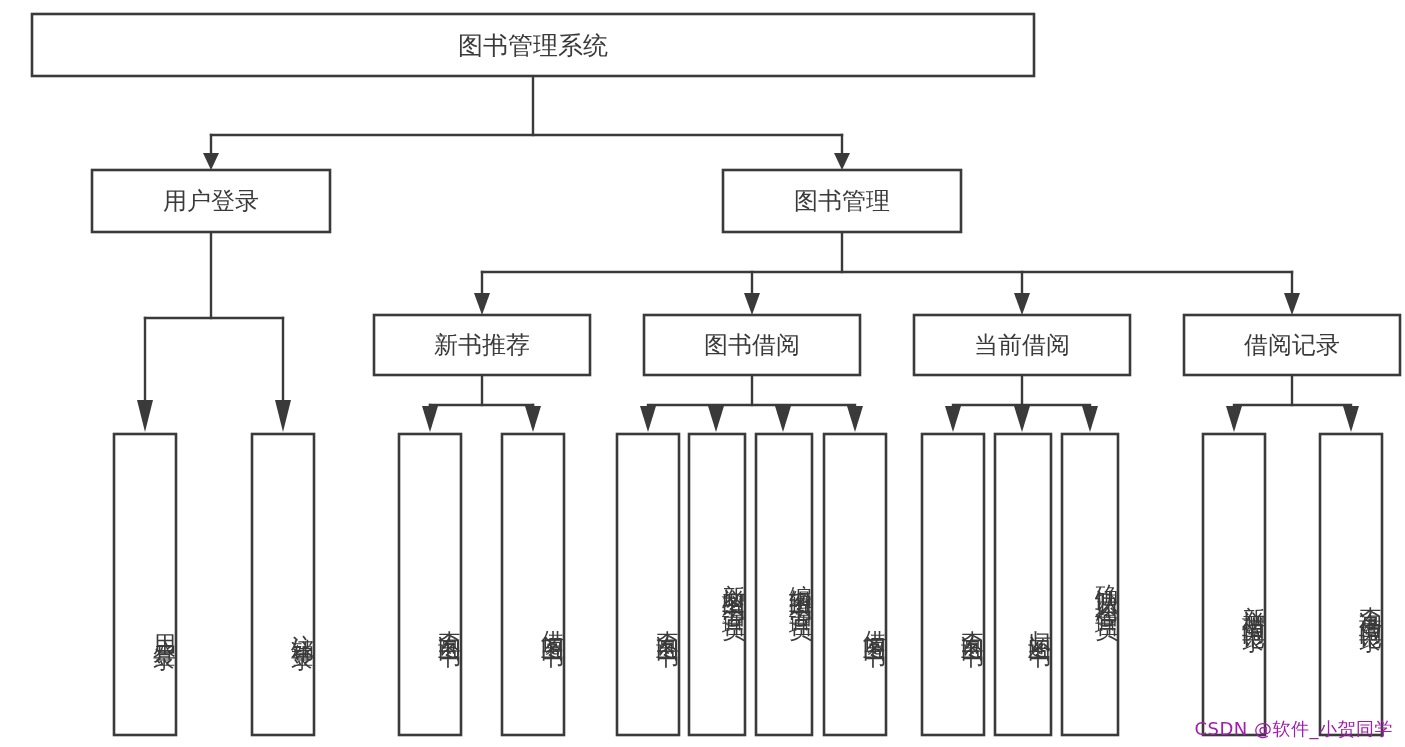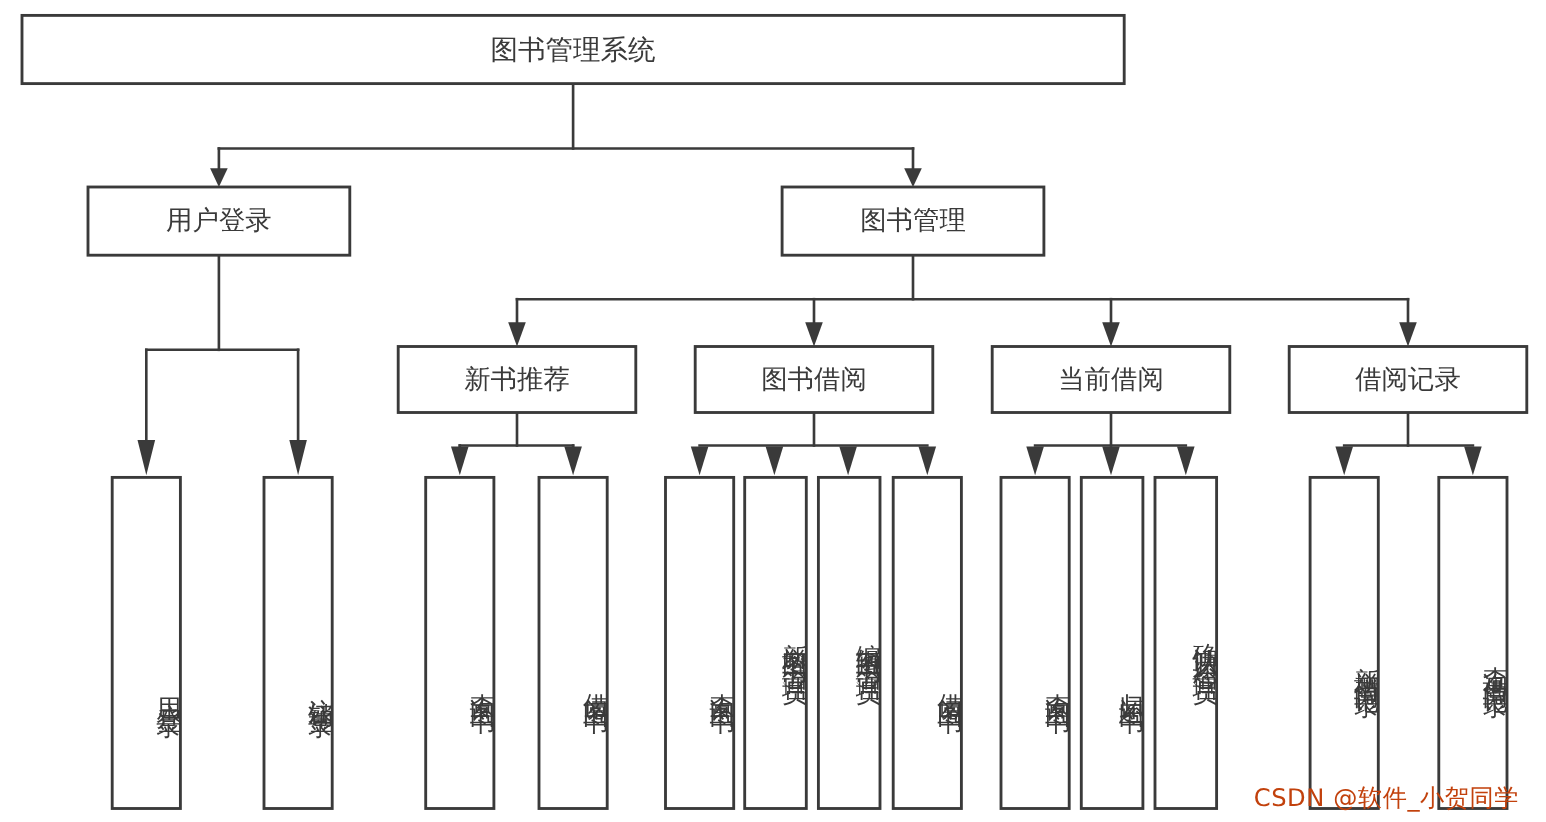--- a/index.html
+++ b/index.html
@@ -10,20 +10,21 @@
   }
   body {
     font-family: "DejaVu Sans", "Liberation Sans", sans-serif;
   }
   #diagram-root {
     position: relative;
     width: 1391px;
     height: 747px;
     background: #ffffff;
     overflow: hidden;
+    margin-left: 12px;
   }
   svg#tree-svg {
     position: absolute;
     left: 0;
     top: 0;
     width: 1405px;
     height: 747px;
     display: block;
   }
   .node-box {
@@ -64,22 +65,22 @@
     color: #3a3a3a;
     letter-spacing: 5px;
     white-space: nowrap;
     pointer-events: none;
   }
   .watermark {
     position: absolute;
     right: 10px;
     bottom: 6px;
     font-family: "DejaVu Sans", "Liberation Sans", sans-serif;
-    font-size: 22px;
-    color: #c2410c;
+    font-size: 18px;
+    color: #a21caf;
     white-space: nowrap;
     letter-spacing: 0.5px;
   }
 </style>
 </head>
 <body>
 
 <div id="diagram-root">
 
   <svg id="tree-svg" viewBox="0 0 1405 747" xmlns="http://www.w3.org/2000/svg">

